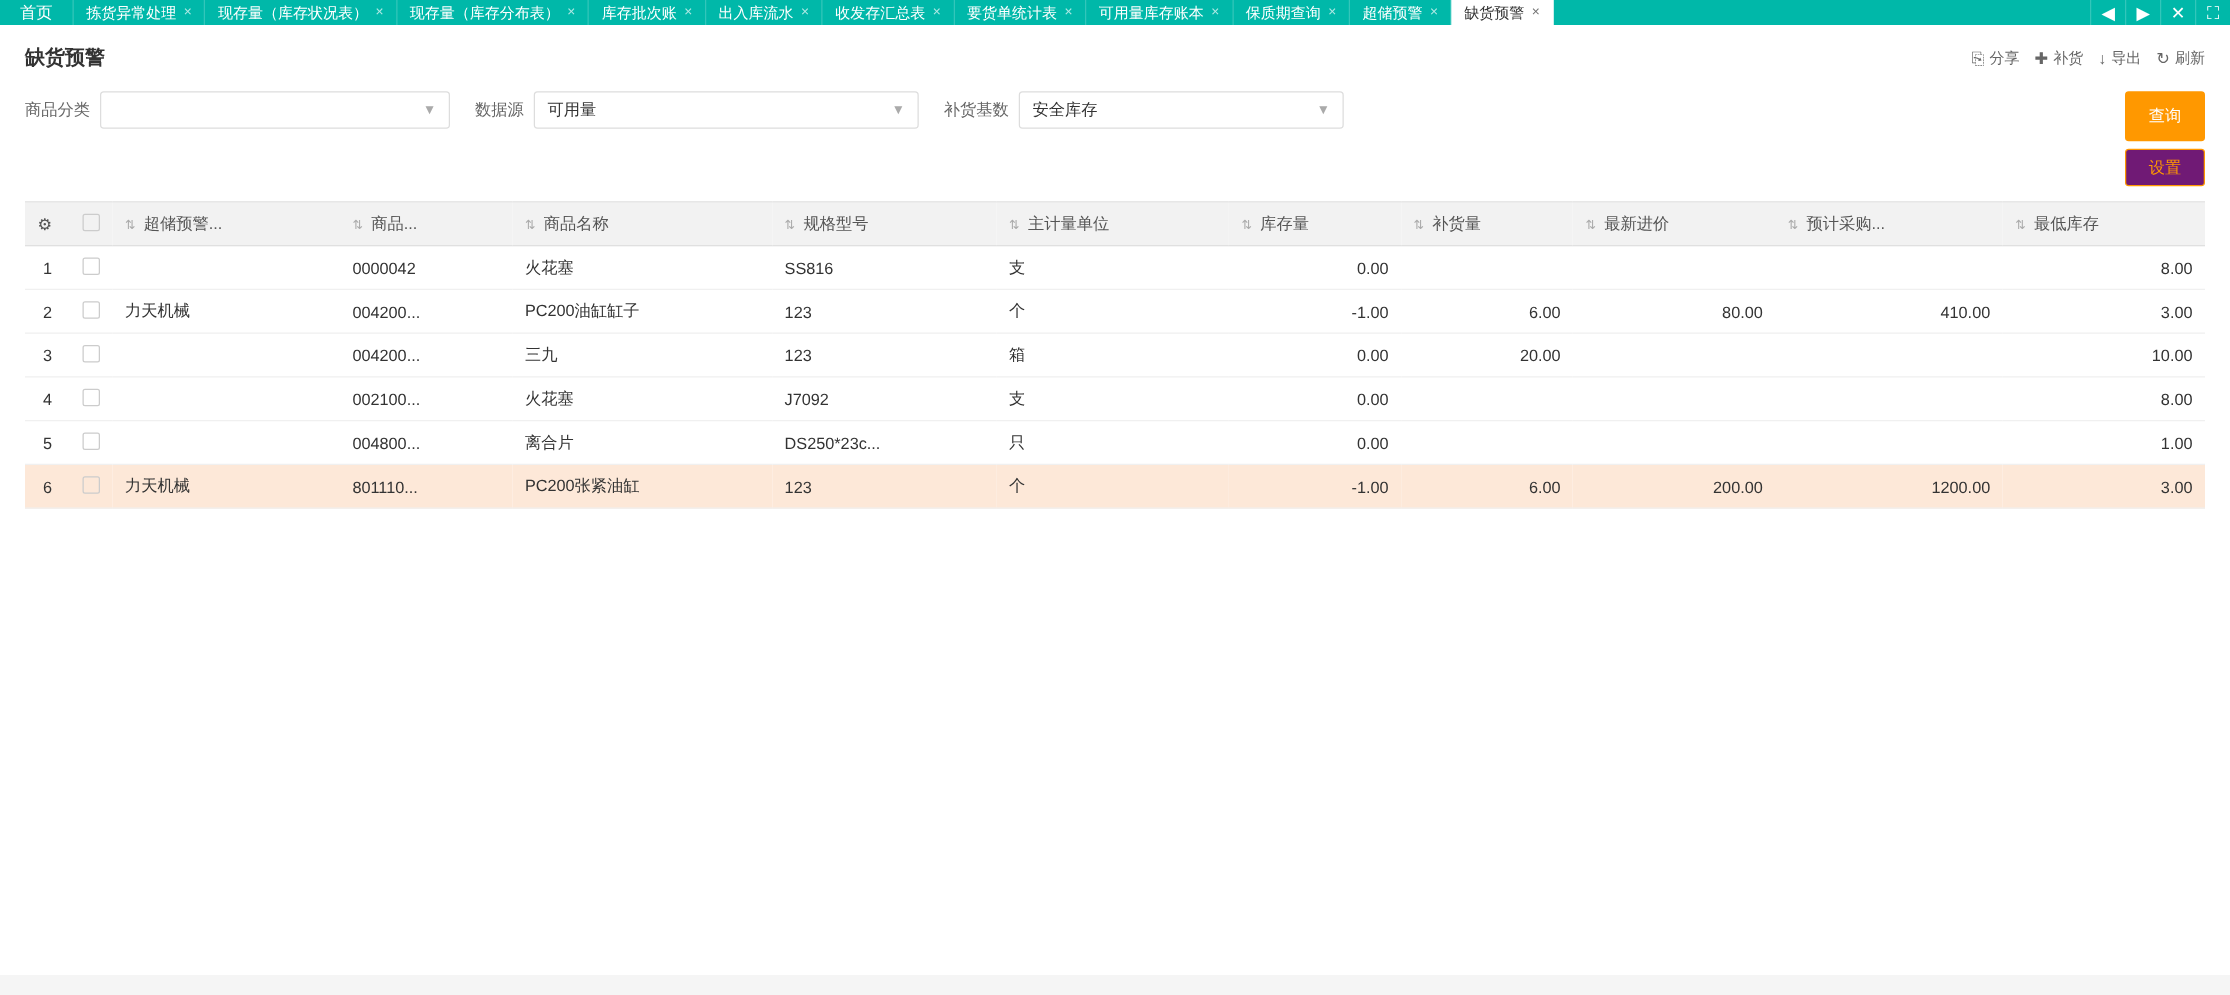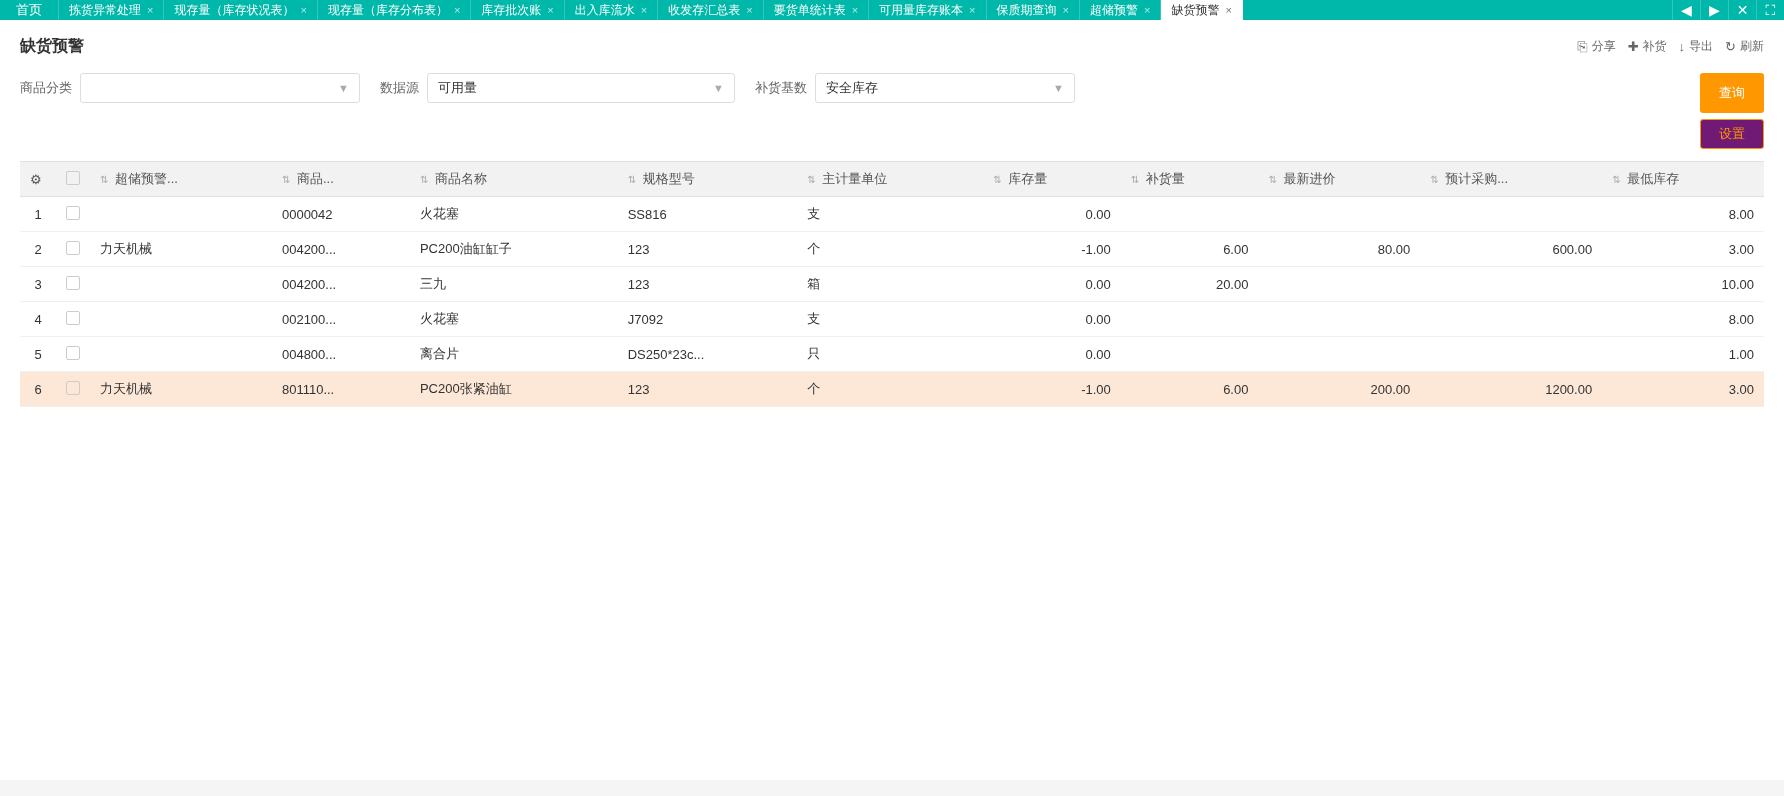--- a/index.html
+++ b/index.html
@@ -408,21 +408,21 @@
         <span class="checkbox"></span>
       </td>
       <td>力天机械</td>
       <td>004200...</td>
       <td>PC200油缸缸子</td>
       <td>123</td>
       <td>个</td>
       <td class="number">-1.00</td>
       <td class="number">6.00</td>
       <td class="number">80.00</td>
-      <td class="number">600.00</td>
+      <td class="number">410.00</td>
       <td class="number">3.00</td>
     </tr>
         <tr>
       <td class="gear-col">3</td>
       <td class="check-col">
         <span class="checkbox"></span>
       </td>
       <td></td>
       <td>004200...</td>
       <td>三九</td>

